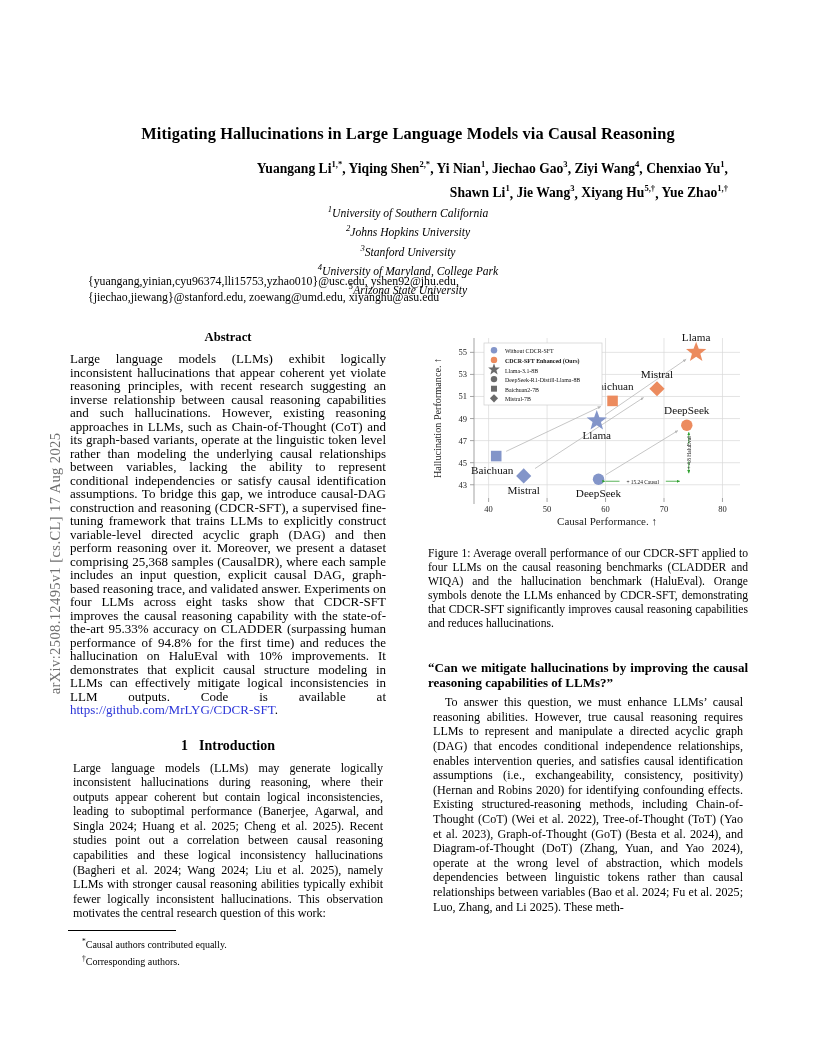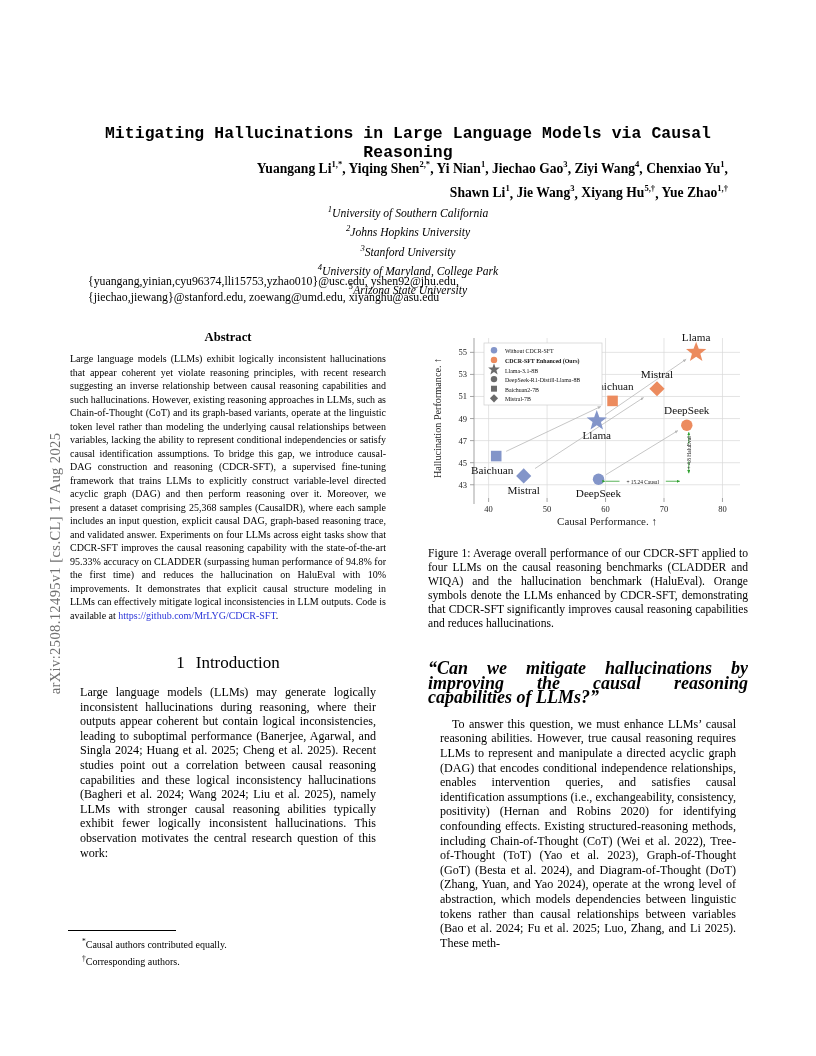--- a/index.html
+++ b/index.html
@@ -15,21 +15,20 @@
     font-family:"Liberation Serif", serif;
     font-size:14.5px;letter-spacing:.4px;color:#6f6f6f;
     text-align:center;white-space:nowrap;
   }
   
   #page{position:absolute;left:0;top:0;width:816px;height:1056px;}
   #title{
     position:absolute;left:68px;top:124px;width:680px;
     text-align:center;font-weight:bold;font-size:16.4px;
     letter-spacing:.1px;
-    font-family:Liberation Mono, monospace;
   }
   #authors{
     position:absolute;left:88px;top:154px;width:640px;
     text-align:right;font-weight:bold;font-size:13.6px;line-height:21px;
   }
   #authors sup, #affils sup{font-size:8.6px;font-weight:bold;vertical-align:super;}
   #affils{
     position:absolute;left:108px;top:202px;width:600px;
     text-align:center;font-size:11.6px;line-height:14.4px;font-style:italic;
   }
@@ -40,37 +39,37 @@
   }
   
   .col{position:absolute;top:330px;width:320px;}
   #col-left{left:68px;}
   #col-right{left:428px;}
 
   h2.abs-head{
     margin:0 0 7px 0;text-align:center;font-size:12.6px;font-weight:bold;
   }
   p.abs{
-    margin:0;font-size:10px;line-height:13.5px;text-align:justify;
+    margin:0;font-size:13px;line-height:13.5px;text-align:justify;
     text-justify:inter-word;hyphens:none;
   }
   .abs-wrap{padding:0 2px;}
   a.link{color:#2b35d8;text-decoration:none;}
 
   h2.sec-head{
-    margin:31px 0 7px 0;text-align:center;font-size:17px;font-weight:normal;
+    margin:21px 0 7px 0;text-align:center;font-size:14px;font-weight:bold;
   }
   h2.sec-head .num{margin-right:11px;}
   p.body{
-    margin:12px;font-size:12.1px;line-height:14.6px;text-align:justify;
+    margin:5px;font-size:12.1px;line-height:14.6px;text-align:justify;
     hyphens:none;
   }
   p.rq{
-    margin:0 0 1px 0;font-size:18px;line-height:14.6px;
-    font-style:italic;font-weight:bold;text-align:justify;
+    margin:0 0 1px 0;font-size:13px;line-height:14.6px;
+    font-weight:bold;text-align:justify;
   }
   .indent{text-indent:12px;}
 
   
   #footnote{
     position:absolute;left:68px;top:930px;width:320px;font-size:10px;line-height:13.5px;
   }
   #fn-rule{width:108px;height:1px;background:#000;margin-bottom:4px;}
   #footnote div.fn{padding-left:14px;}
   #footnote sup{font-size:7.5px;vertical-align:super;}

